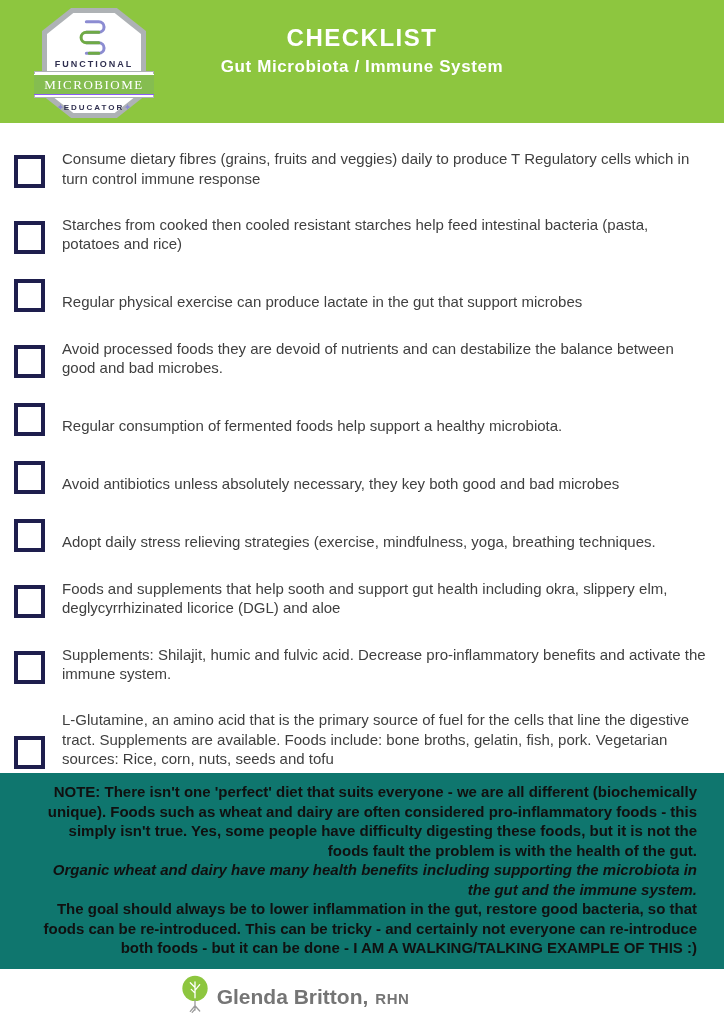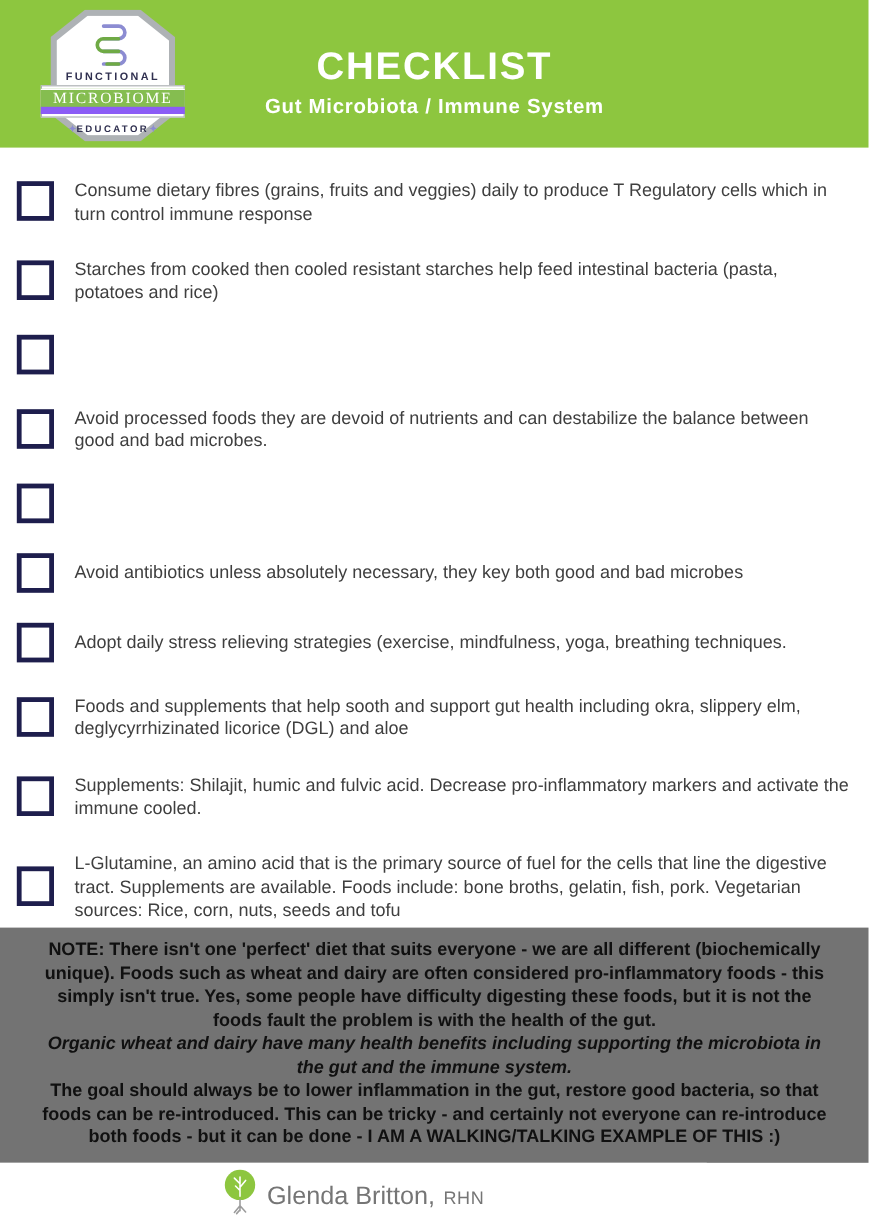--- a/index.html
+++ b/index.html
@@ -2,60 +2,60 @@
 <html><head>
 <meta charset="utf-8">
 <style>
   * { margin:0; padding:0; box-sizing:border-box; }
   html,body { background:#ffffff; }
   body { width:724px; font-family:"Liberation Sans", sans-serif; }
   .page { position:relative; width:724px; height:1024px; background:#ffffff; overflow:hidden; }
 
   
   .header { position:relative; width:724px; height:123px; background:#8dc63f; color:#ffffff; text-align:center; }
-  .header-title { padding-top:37px; font-size:32px; font-weight:bold; letter-spacing:1.5px; }
+  .header-title { padding-top:24px; font-size:24px; font-weight:bold; letter-spacing:1.5px; }
   .header-sub { font-size:17px; font-weight:bold; letter-spacing:0.6px; line-height:29px; }
 
   
   .badge { position:absolute; left:42px; top:8px; width:104px; height:110px; }
   .badge-oct-outer { position:absolute; inset:0;
     clip-path:polygon(28% 0, 72% 0, 100% 21%, 100% 79%, 72% 100%, 28% 100%, 0 79%, 0 21%);
     background:#aeb2b5; }
   .badge-oct-inner { position:absolute; inset:5px;
     clip-path:polygon(28% 0, 72% 0, 100% 21%, 100% 79%, 72% 100%, 28% 100%, 0 79%, 0 21%);
     background:#ffffff; }
   .badge-icon { position:absolute; top:8px; left:50%; transform:translateX(-50%); }
   .badge-functional { position:absolute; top:51px; width:100%; 
     font-size:9px; font-weight:bold; letter-spacing:2px; color:#303050; }
   .badge-banner { position:absolute; top:63px; left:-8px; right:-8px; height:27px;
     background:#ffffff; border:1px solid #aeb2b5; }
   .badge-band { position:absolute; top:66px; left:-8px; right:-8px; height:21px;
     background:#85bd50; display:flex; align-items:center; justify-content:center;
     font-family:"Liberation Serif", serif; font-size:13px; letter-spacing:1.5px; color:#ffffff;
-    border-top:1px solid #ffffff; border-bottom:6px solid #8b5cf6; }
+    border-top:1px solid #ffffff; border-bottom:1px solid #8b5cf6; }
   .badge-educator { position:absolute; top:95px; width:100%; 
     font-size:8px; font-weight:bold; letter-spacing:2px; color:#303050; }
   .badge-star { color:#8c8cd2; font-size:8px; letter-spacing:0; }
 
   
   .checklist { width:724px; height:650px; padding:24px 16px 4px 14px;
     display:flex; flex-direction:column; justify-content:space-between; }
-  .check-row { display:flex; align-items:center; gap:17px; }
+  .check-row { display:flex; align-items:flex-end; gap:17px; }
   .checkbox { flex:0 0 auto; width:31px; height:33px; border:4px solid #1e1e4d; background:#ffffff; cursor:pointer; }
   .check-label { font-size:15px; line-height:19.5px; color:#3f3f3f; padding-top:2px; max-width:648px; }
 
   
-  .note { width:724px; height:196px; background:#737373; padding:9px 27px 0 27px;
-    text-align:center; color:#101010; overflow:hidden; }
+  .note { width:724px; height:196px; background:#0f766e; padding:9px 27px 0 27px;
+    text-align:right; color:#101010; overflow:hidden; }
   .note p { font-size:15px; font-weight:bold; line-height:19.5px; }
   .note .note-italic { font-style:italic; }
 
   
   .footer { width:589px; height:55px; background:#ffffff;
-    display:flex; align-items:center; justify-content:center; gap:7px; }
+    display:flex; align-items:center; justify-content:center; gap:7px;font-weight:bold; }
   .footer-name { font-size:21px; color:#757575; }
   .footer-cred { font-size:15px; color:#757575; letter-spacing:0.5px; padding-top:4px;text-align:center; }
 </style>
 </head>
 <body>
 
 <div class="page">
 
   <div class="header">
     <div class="badge">
@@ -82,43 +82,45 @@
     <div class="check-row">
       <div class="checkbox"></div>
       <div class="check-label">Consume dietary fibres (grains, fruits and veggies) daily  to produce T Regulatory cells which in turn control immune response</div>
     </div>
     <div class="check-row">
       <div class="checkbox"></div>
       <div class="check-label">Starches from cooked then cooled resistant starches help feed intestinal bacteria (pasta, potatoes and rice)</div>
     </div>
     <div class="check-row">
       <div class="checkbox"></div>
+      <div class="check-label">Regular physical exercise can produce lactate in the gut that support microbes</div>
     </div>
     <div class="check-row">
       <div class="checkbox"></div>
       <div class="check-label">Avoid processed foods they are devoid of nutrients and can destabilize the balance between good and bad microbes.</div>
     </div>
     <div class="check-row">
       <div class="checkbox"></div>
+      <div class="check-label">Regular consumption of fermented foods help support a healthy microbiota.</div>
     </div>
     <div class="check-row">
       <div class="checkbox"></div>
       <div class="check-label">Avoid antibiotics unless absolutely necessary, they key both good and bad microbes</div>
     </div>
     <div class="check-row">
       <div class="checkbox"></div>
       <div class="check-label">Adopt daily stress relieving strategies (exercise, mindfulness, yoga, breathing techniques.</div>
     </div>
     <div class="check-row">
       <div class="checkbox"></div>
       <div class="check-label">Foods and supplements that help sooth and support gut health including okra, slippery elm, deglycyrrhizinated licorice (DGL) and aloe</div>
     </div>
     <div class="check-row">
       <div class="checkbox"></div>
-      <div class="check-label">Supplements:  Shilajit, humic and fulvic acid.  Decrease pro-inflammatory markers and activate the immune cooled.</div>
+      <div class="check-label">Supplements:  Shilajit, humic and fulvic acid.  Decrease pro-inflammatory benefits and activate the immune system.</div>
     </div>
     <div class="check-row">
       <div class="checkbox"></div>
       <div class="check-label">L-Glutamine, an amino acid that is the primary source of fuel for the cells that line the digestive tract.  Supplements are available.  Foods include:  bone broths, gelatin, fish, pork. Vegetarian sources: Rice, corn, nuts, seeds and tofu</div>
     </div>
   </div>
 
   <div class="note">
     <p>NOTE:  There isn't one 'perfect' diet that suits everyone - we are all different (biochemically unique).  Foods such as wheat and dairy are often considered pro-inflammatory foods - this simply isn't true.  Yes, some people have difficulty digesting these foods, but it is not the foods fault the problem is with the health of the gut.</p>
     <p class="note-italic">Organic wheat and dairy have many health benefits including  supporting the microbiota in the gut and the immune system.</p>

